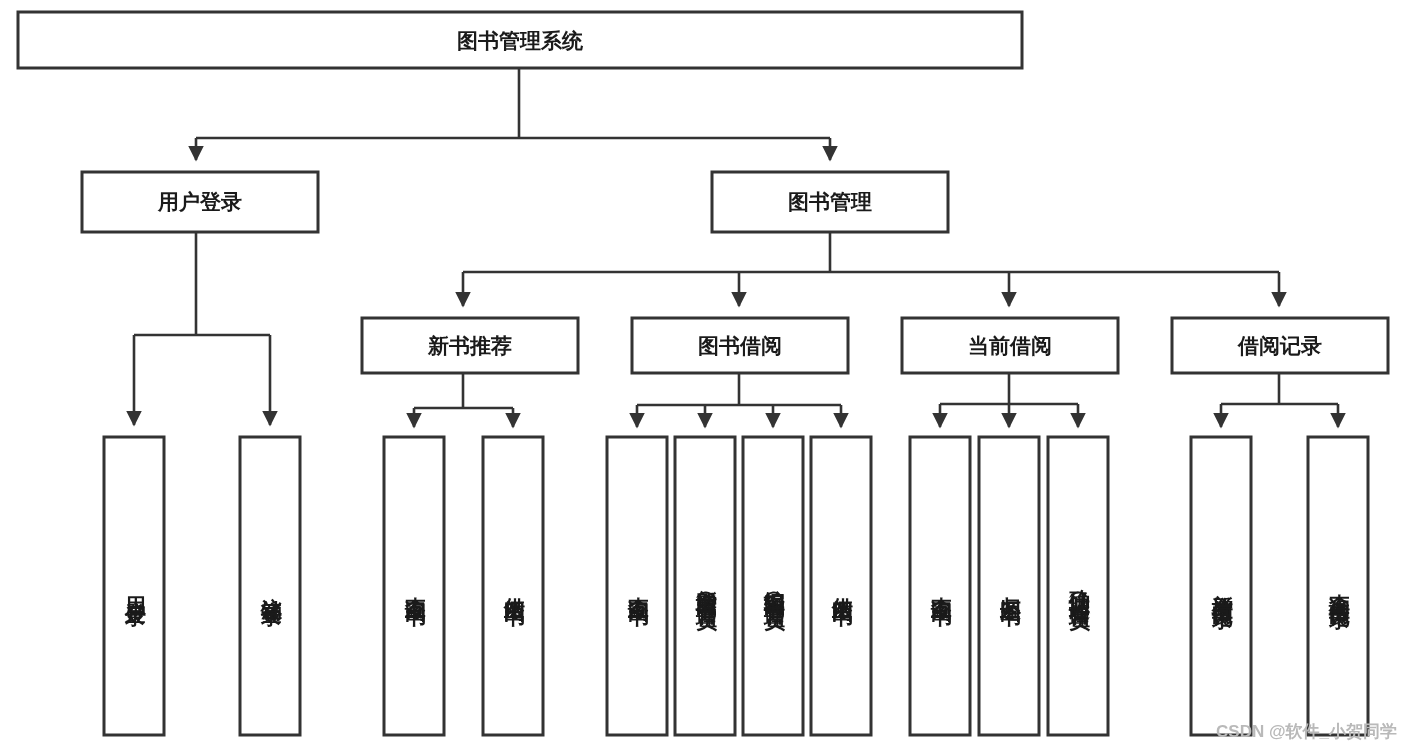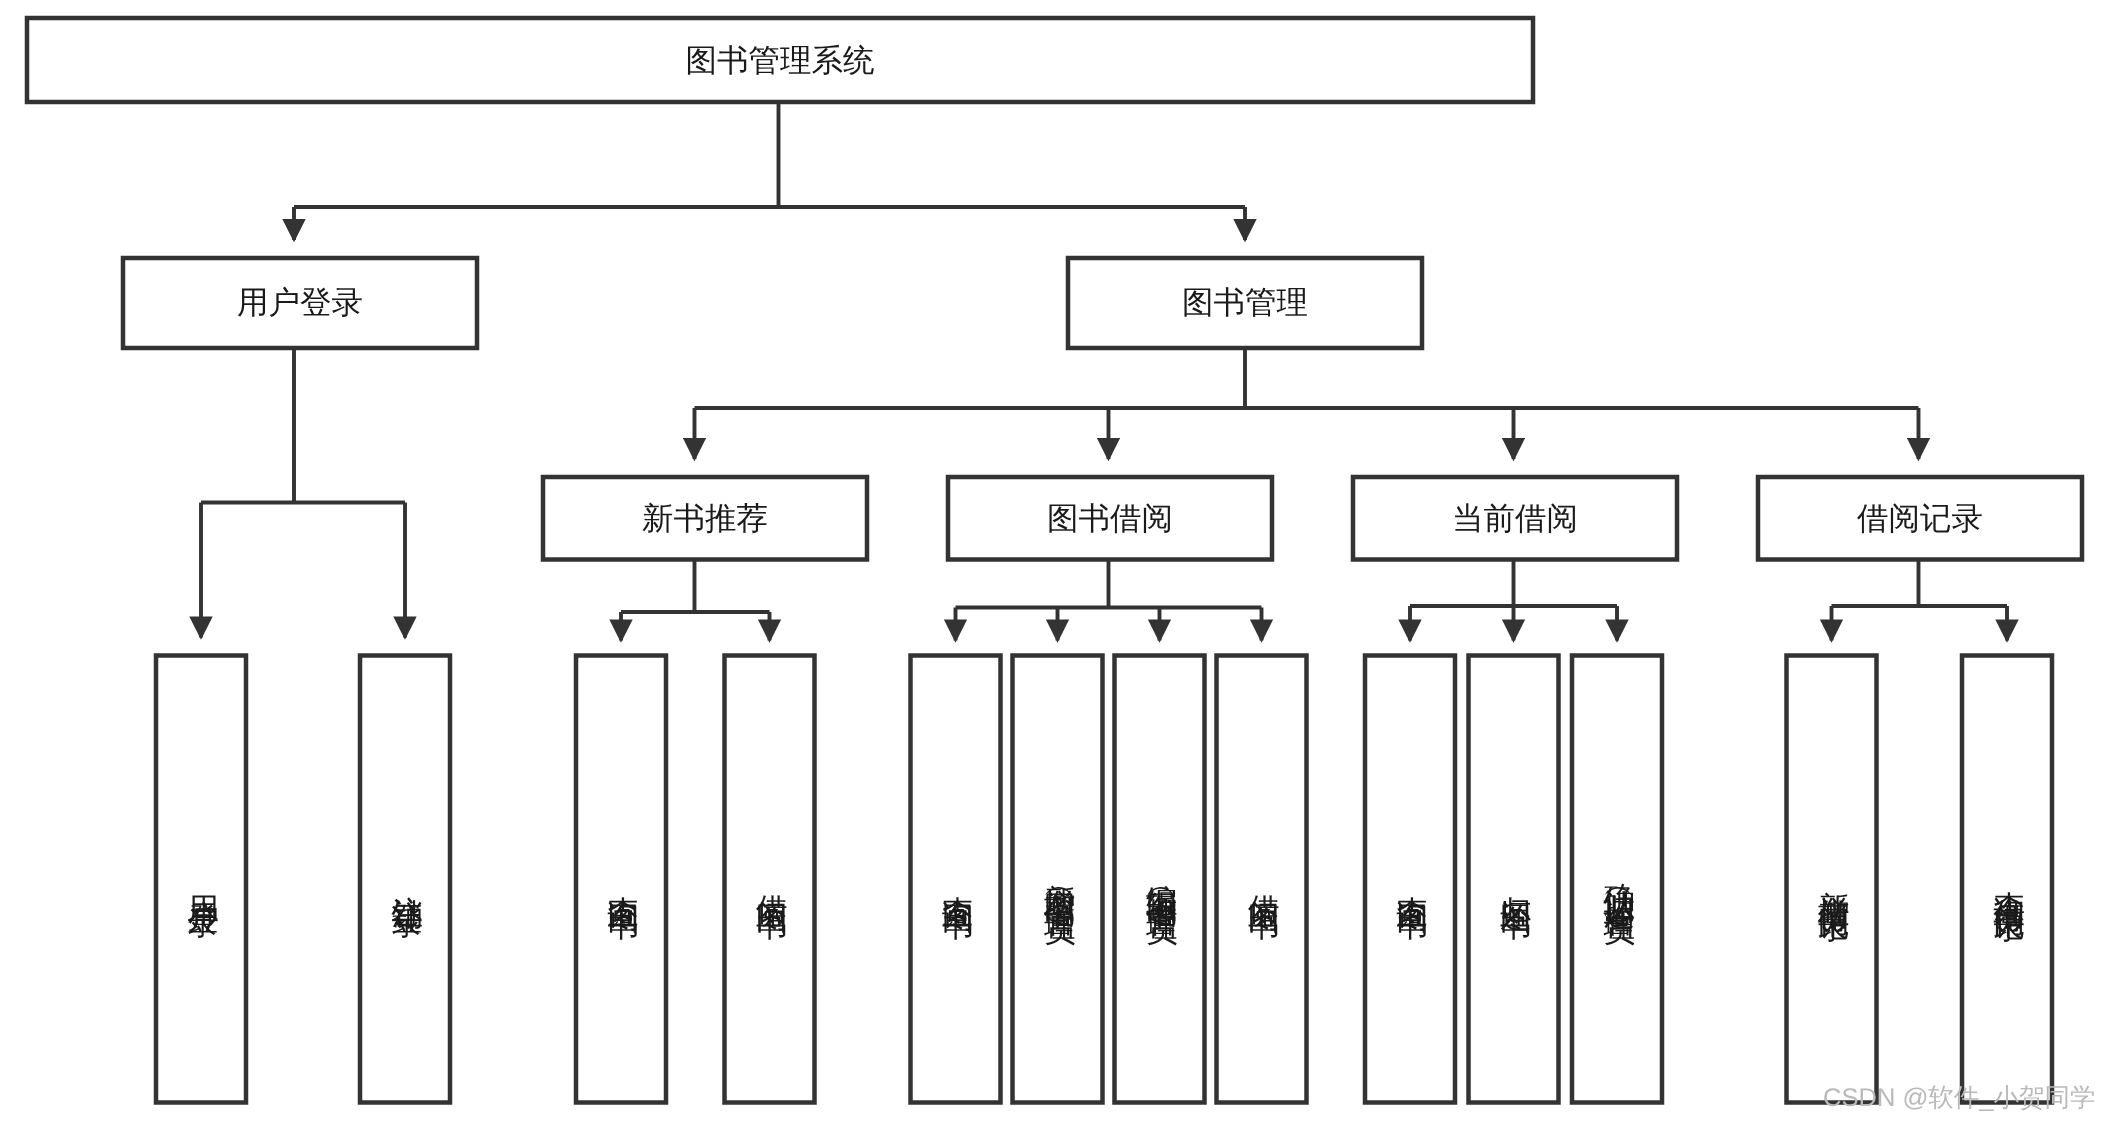--- a/index.html
+++ b/index.html
@@ -11,20 +11,21 @@
     width: 1405px;
     height: 747px;
     font-family: "Liberation Sans", "DejaVu Sans", sans-serif;
     overflow: hidden;
     position: relative;
   }
   #diagram-root {
     position: relative;
     width: 1405px;
     height: 747px;
+    font-weight: bold;
   }
   svg#flow {
     position: absolute;
     left: 0;
     top: 0;
     width: 1405px;
     height: 747px;
   }
   .node-rect {
     fill: #ffffff;

